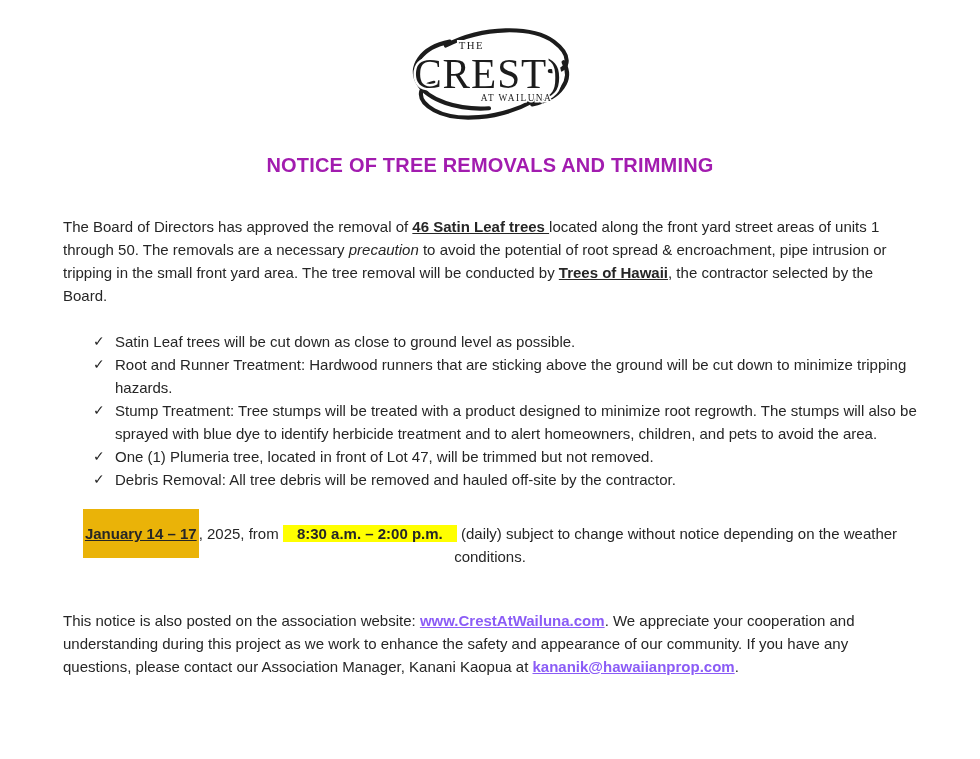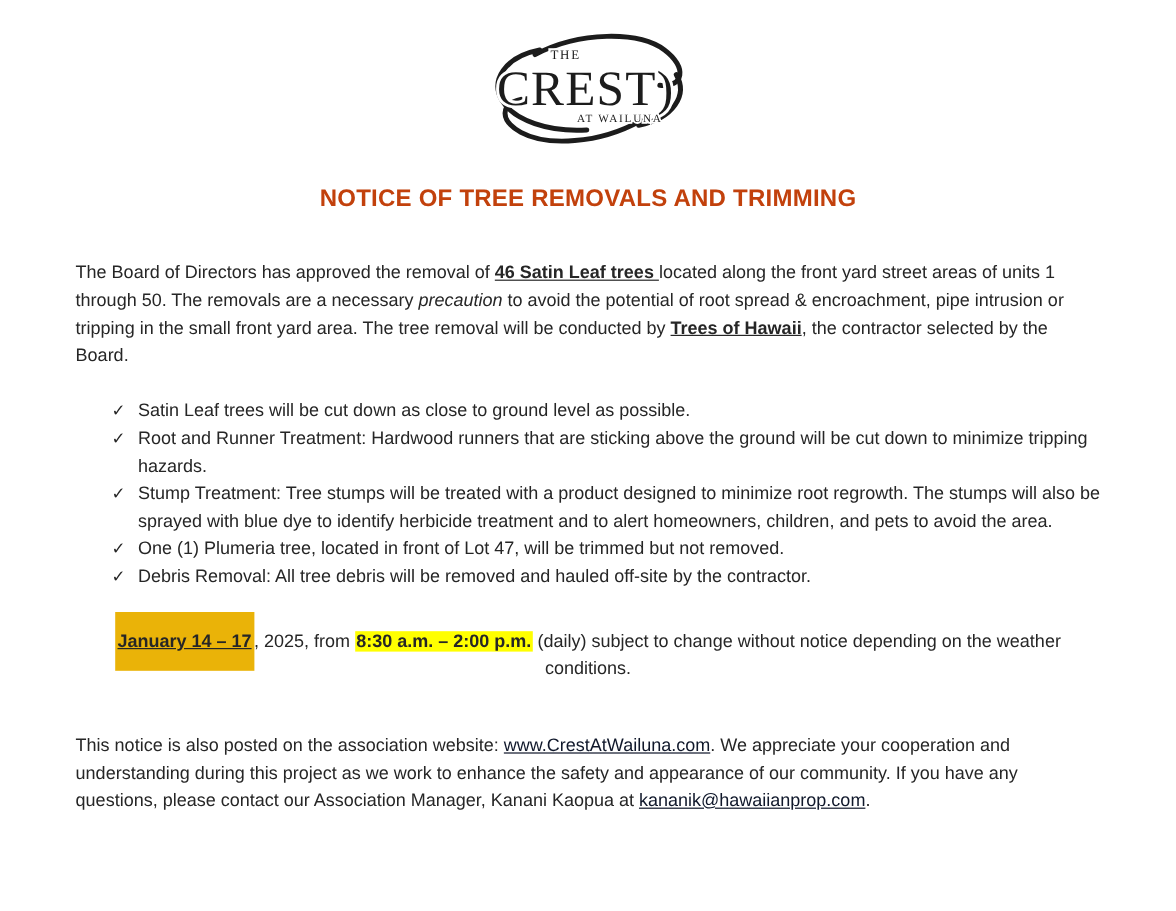--- a/index.html
+++ b/index.html
@@ -20,21 +20,21 @@
   }
   .logo-wrap {
     text-align: center;
     margin-bottom: 26px;
   }
   .logo-svg { display: inline-block; }
   .doc-title {
     text-align: center;
     font-size: 20px;
     font-weight: bold;
-    color: #c2410c;
+    color: #a21caf;
     letter-spacing: 0.2px;
     margin-bottom: 38px;
   }
   .body-text {
     font-size: 15px;
     line-height: 23px;
   }
   .para { margin-bottom: 23px; }
   .bold-underline { font-weight: bold; text-decoration: underline; }
   .italic { font-style: italic; }
@@ -56,28 +56,29 @@
   }
   .hl-bold-underline {
     font-weight: bold;
     text-decoration: underline;
     background: #eab308;
     padding: 16px 2px;
   }
   .hl-bold {
     font-weight: bold;
     background: #ffff00;
-    padding: 0 1px;
+    padding: 0 14px;
   }
   .gap-sm { height: 13px; }
   .gap-md { height: 18px; }
   a.doc-link {
-    color: #0f172a;
+    color: #8b5cf6;
     text-decoration: underline;
     cursor: pointer;
+    font-weight: bold;
   }
 </style>
 </head>
 <body>
 
 <div class="page">
 
   <div class="logo-wrap">
     <svg class="logo-svg" width="168" height="102" viewBox="0 0 170 104">
       <g fill="none" stroke="#1c1c1c" stroke-width="4.2" stroke-linecap="round">

